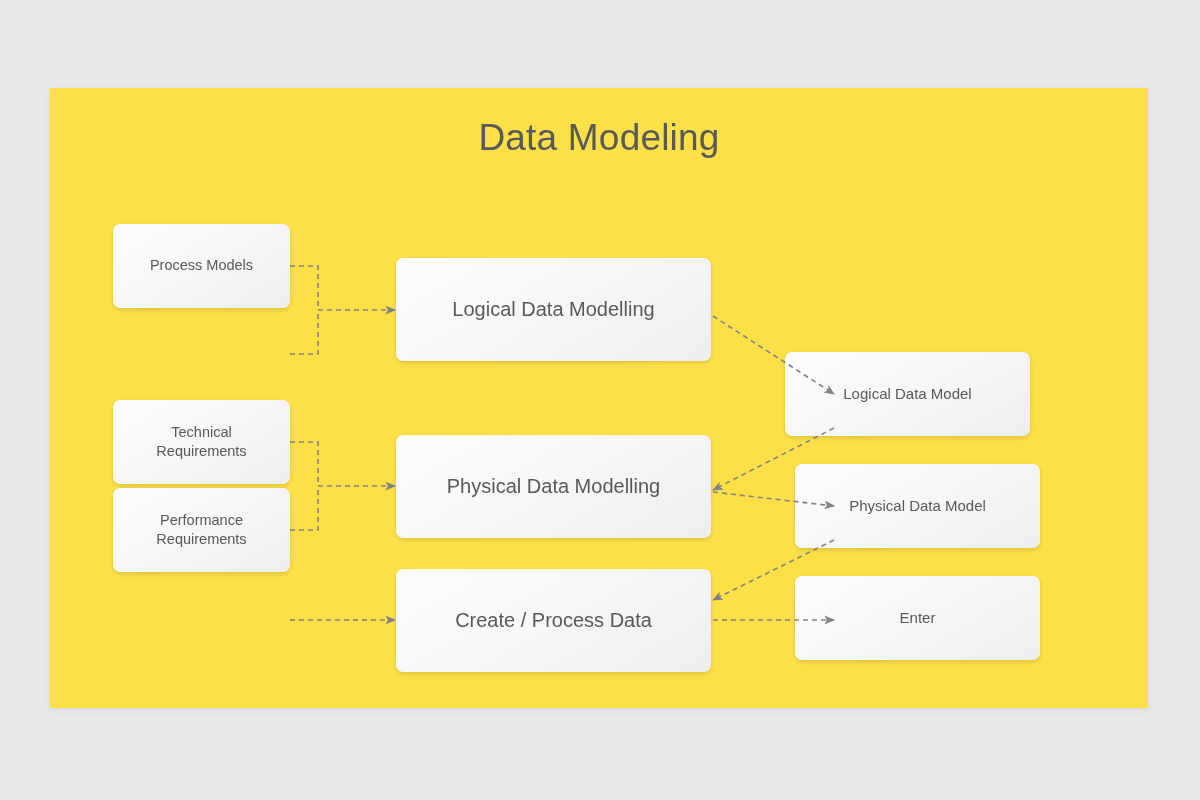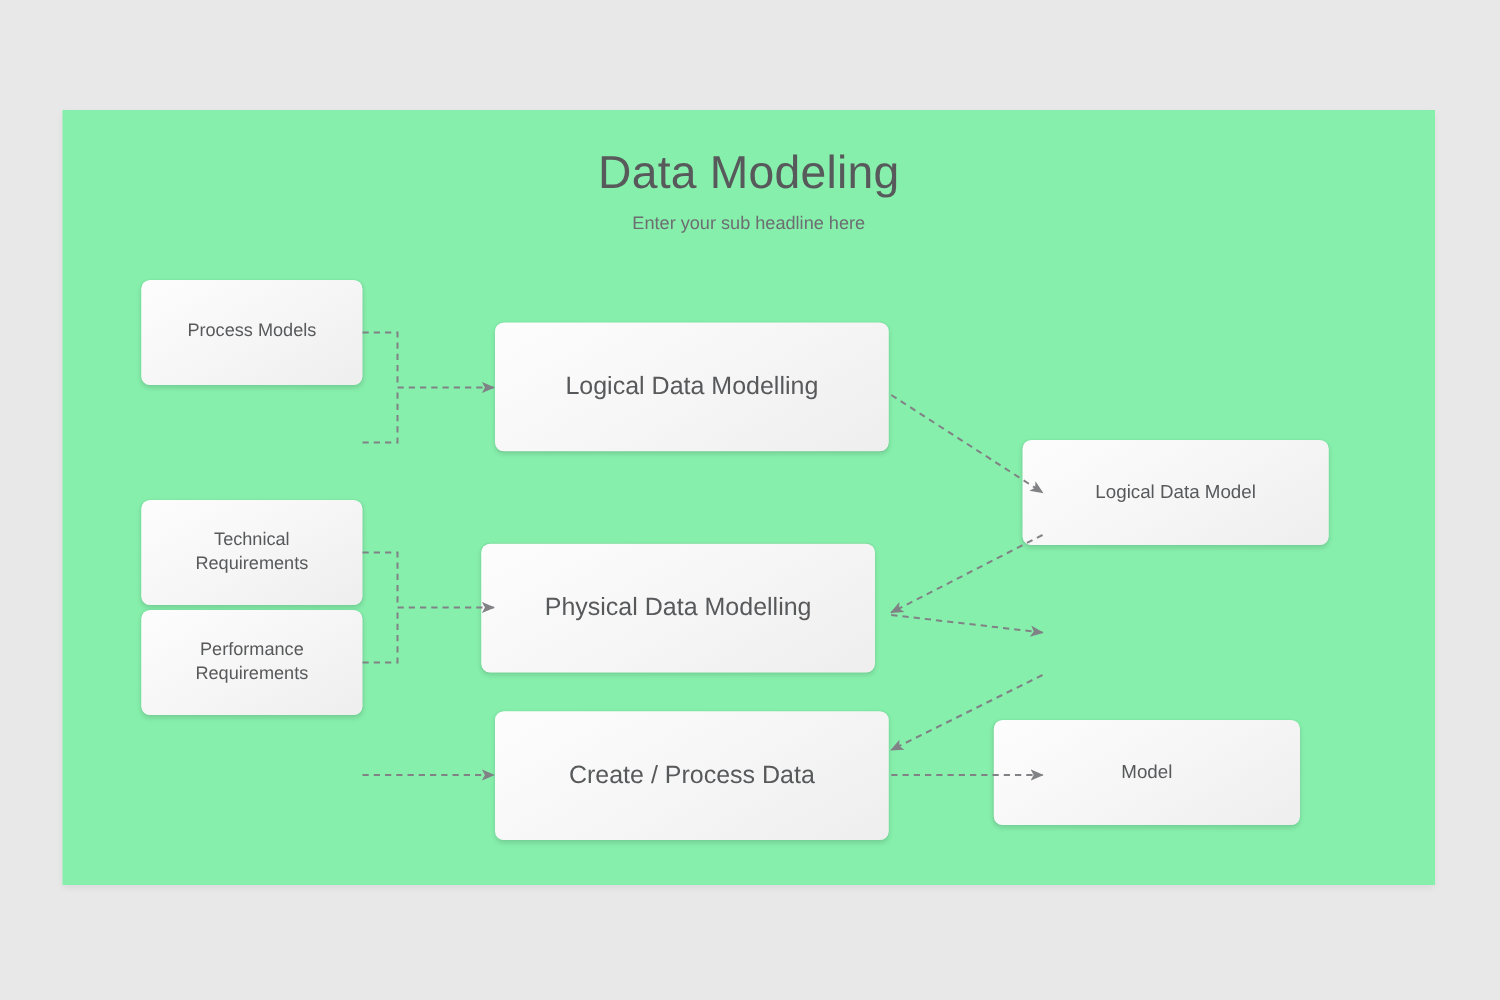--- a/index.html
+++ b/index.html
@@ -91,24 +91,23 @@
     left: 0; top: 0;
     width: 1098px;
     height: 620px;
     pointer-events: none;
     z-index: 5;
   }
 </style>
 </head>
 <body style="background: rgb(233, 232, 233);">
 
-<div id="slide" style="background: #86efac;">
+<div id="slide" style="background: #fde047;">
 
   <div id="title" style="color: rgb(88, 89, 91);">Data Modeling</div>
-  <div id="subtitle">Enter your sub headline here</div>
 
   <svg id="wires" viewBox="0 0 1098 620" width="1098" height="620">
     <defs>
       <marker id="arrow" markerWidth="7" markerHeight="7" refX="6" refY="3.2" orient="auto" markerUnits="strokeWidth">
         <path d="M0,0.4 L6.6,3.2 L0,6 L1.6,3.2 Z" fill="#808285"></path>
       </marker>
     </defs>
 
     <g stroke="#808285" stroke-width="1.6" fill="none" stroke-dasharray="5,4">
 
@@ -149,34 +148,38 @@
     <span class="cap" style="background: rgb(245, 193, 22);"></span>
     <span class="label">Performance<br>Requirements</span>
   </div>
 
 
   <div class="card col-mid" style="left: 346px; top: 170px; height: 103px; color: rgb(88, 89, 91);">
     <span class="cap" style="background: rgb(239, 126, 24);"></span>
     <span class="label">Logical Data Modelling</span>
   </div>
 
-  <div class="card col-mid" style="left: 335px; top: 347px; height: 103px; color: rgb(88, 89, 91);">
+  <div class="card col-mid" style="left: 346px; top: 347px; height: 103px; color: rgb(88, 89, 91);">
     <span class="cap" style="background: rgb(239, 126, 24);"></span>
     <span class="label">Physical Data Modelling</span>
   </div>
 
   <div class="card col-mid" style="left: 346px; top: 481px; height: 103px; color: rgb(88, 89, 91);">
     <span class="cap" style="background: rgb(239, 126, 24);"></span>
     <span class="label">Create / Process Data</span>
   </div>
 
-  <div class="card col-right" style="left: 768px; top: 264px; height: 84px; color: rgb(88, 89, 91);">
+  <div class="card col-right" style="left: 735px; top: 264px; height: 84px; color: rgb(88, 89, 91);">
     <span class="cap" style="background: rgb(18, 160, 148);"></span>
     <span class="label">Logical Data Model</span>
   </div>
 
+  <div class="card col-right" style="left: 745px; top: 376px; height: 84px; color: rgb(88, 89, 91);">
+    <span class="cap" style="background: rgb(18, 160, 148);"></span>
+    <span class="label">Physical Data Model</span>
+  </div>
 
   <div class="card col-right" style="left: 745px; top: 488px; height: 84px; color: rgb(88, 89, 91);">
     <span class="cap" style="background: rgb(18, 160, 148);"></span>
-    <span class="label">Model</span>
+    <span class="label">Enter</span>
   </div>
 
 </div>
 
 </body></html>

